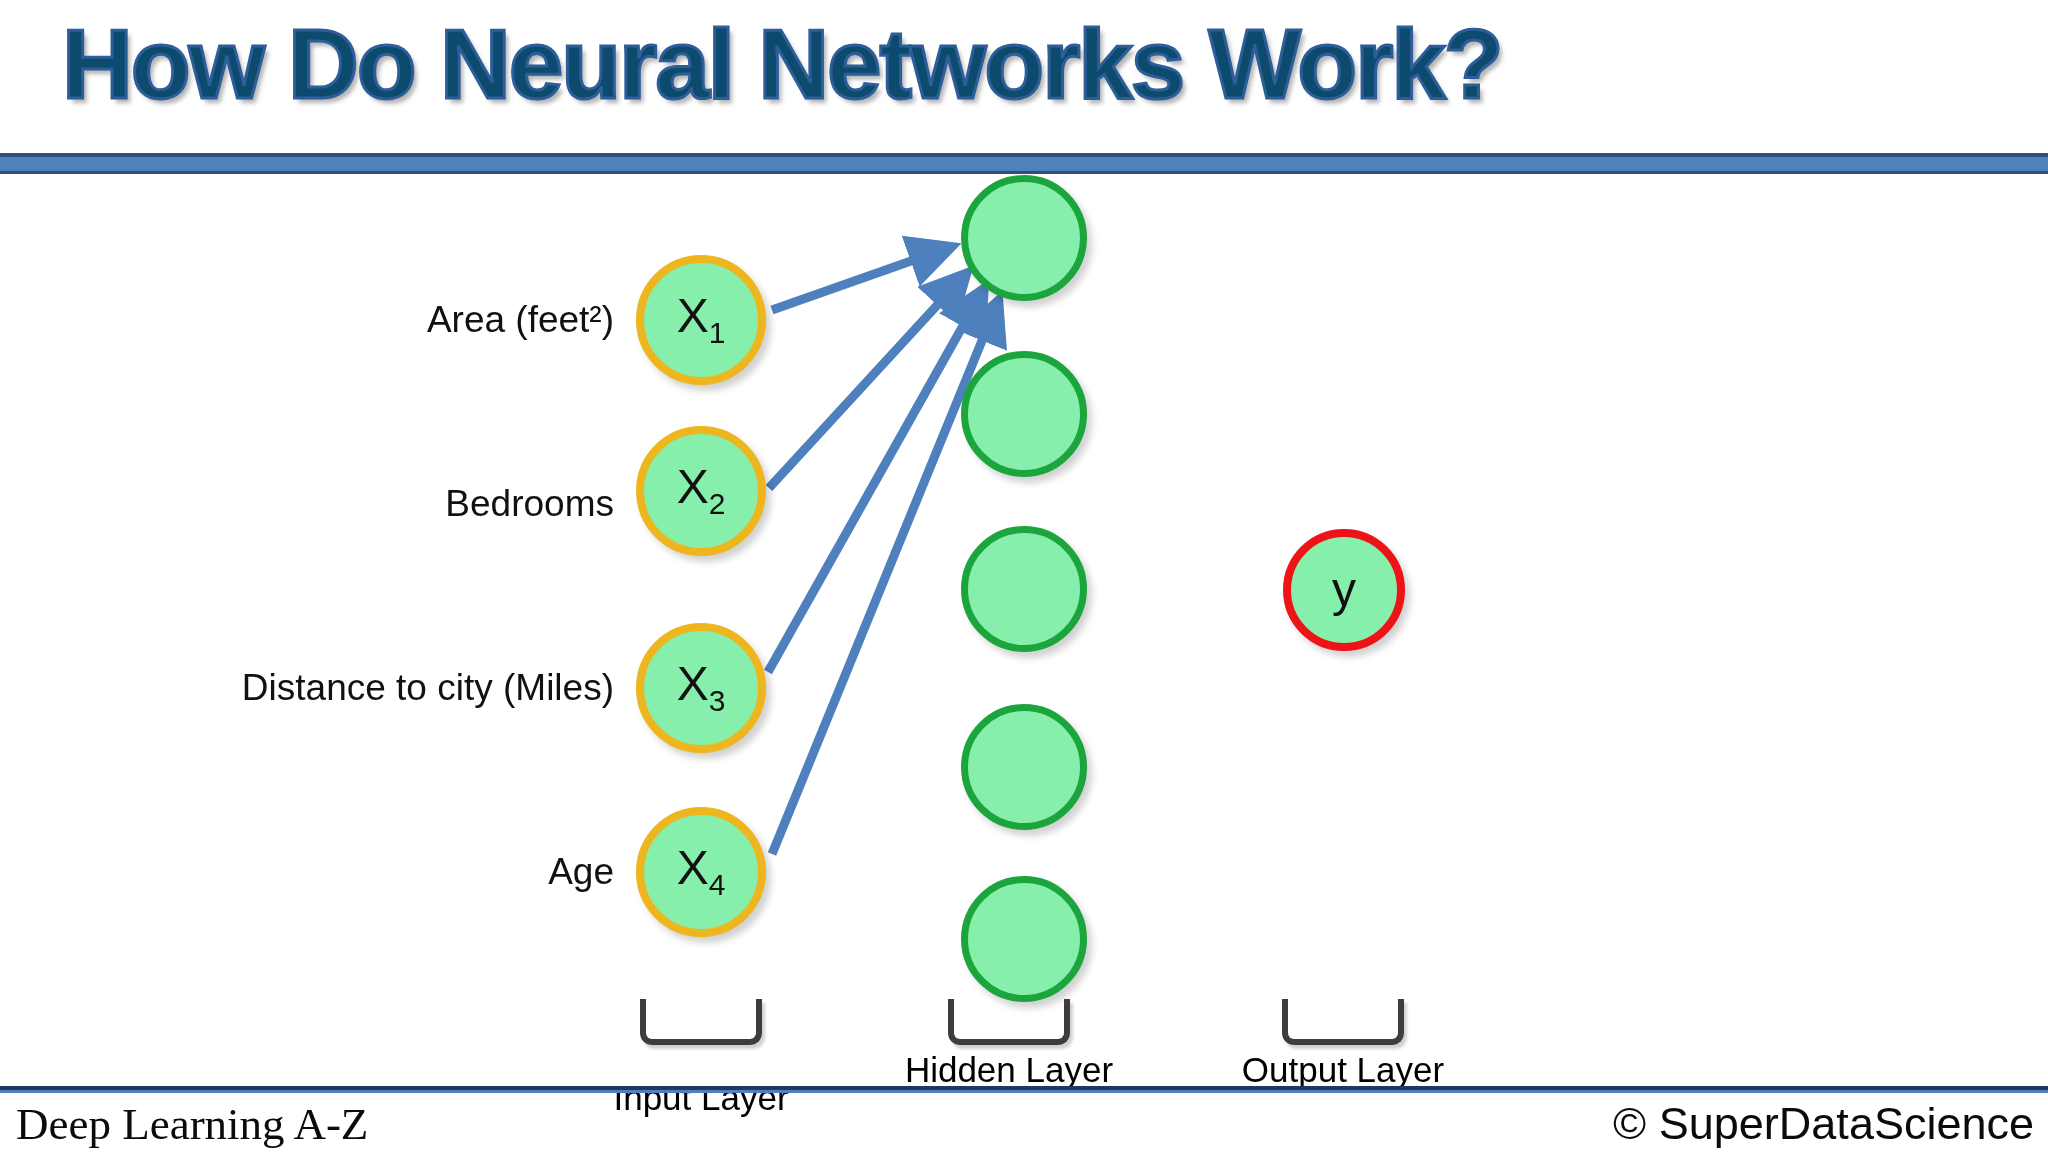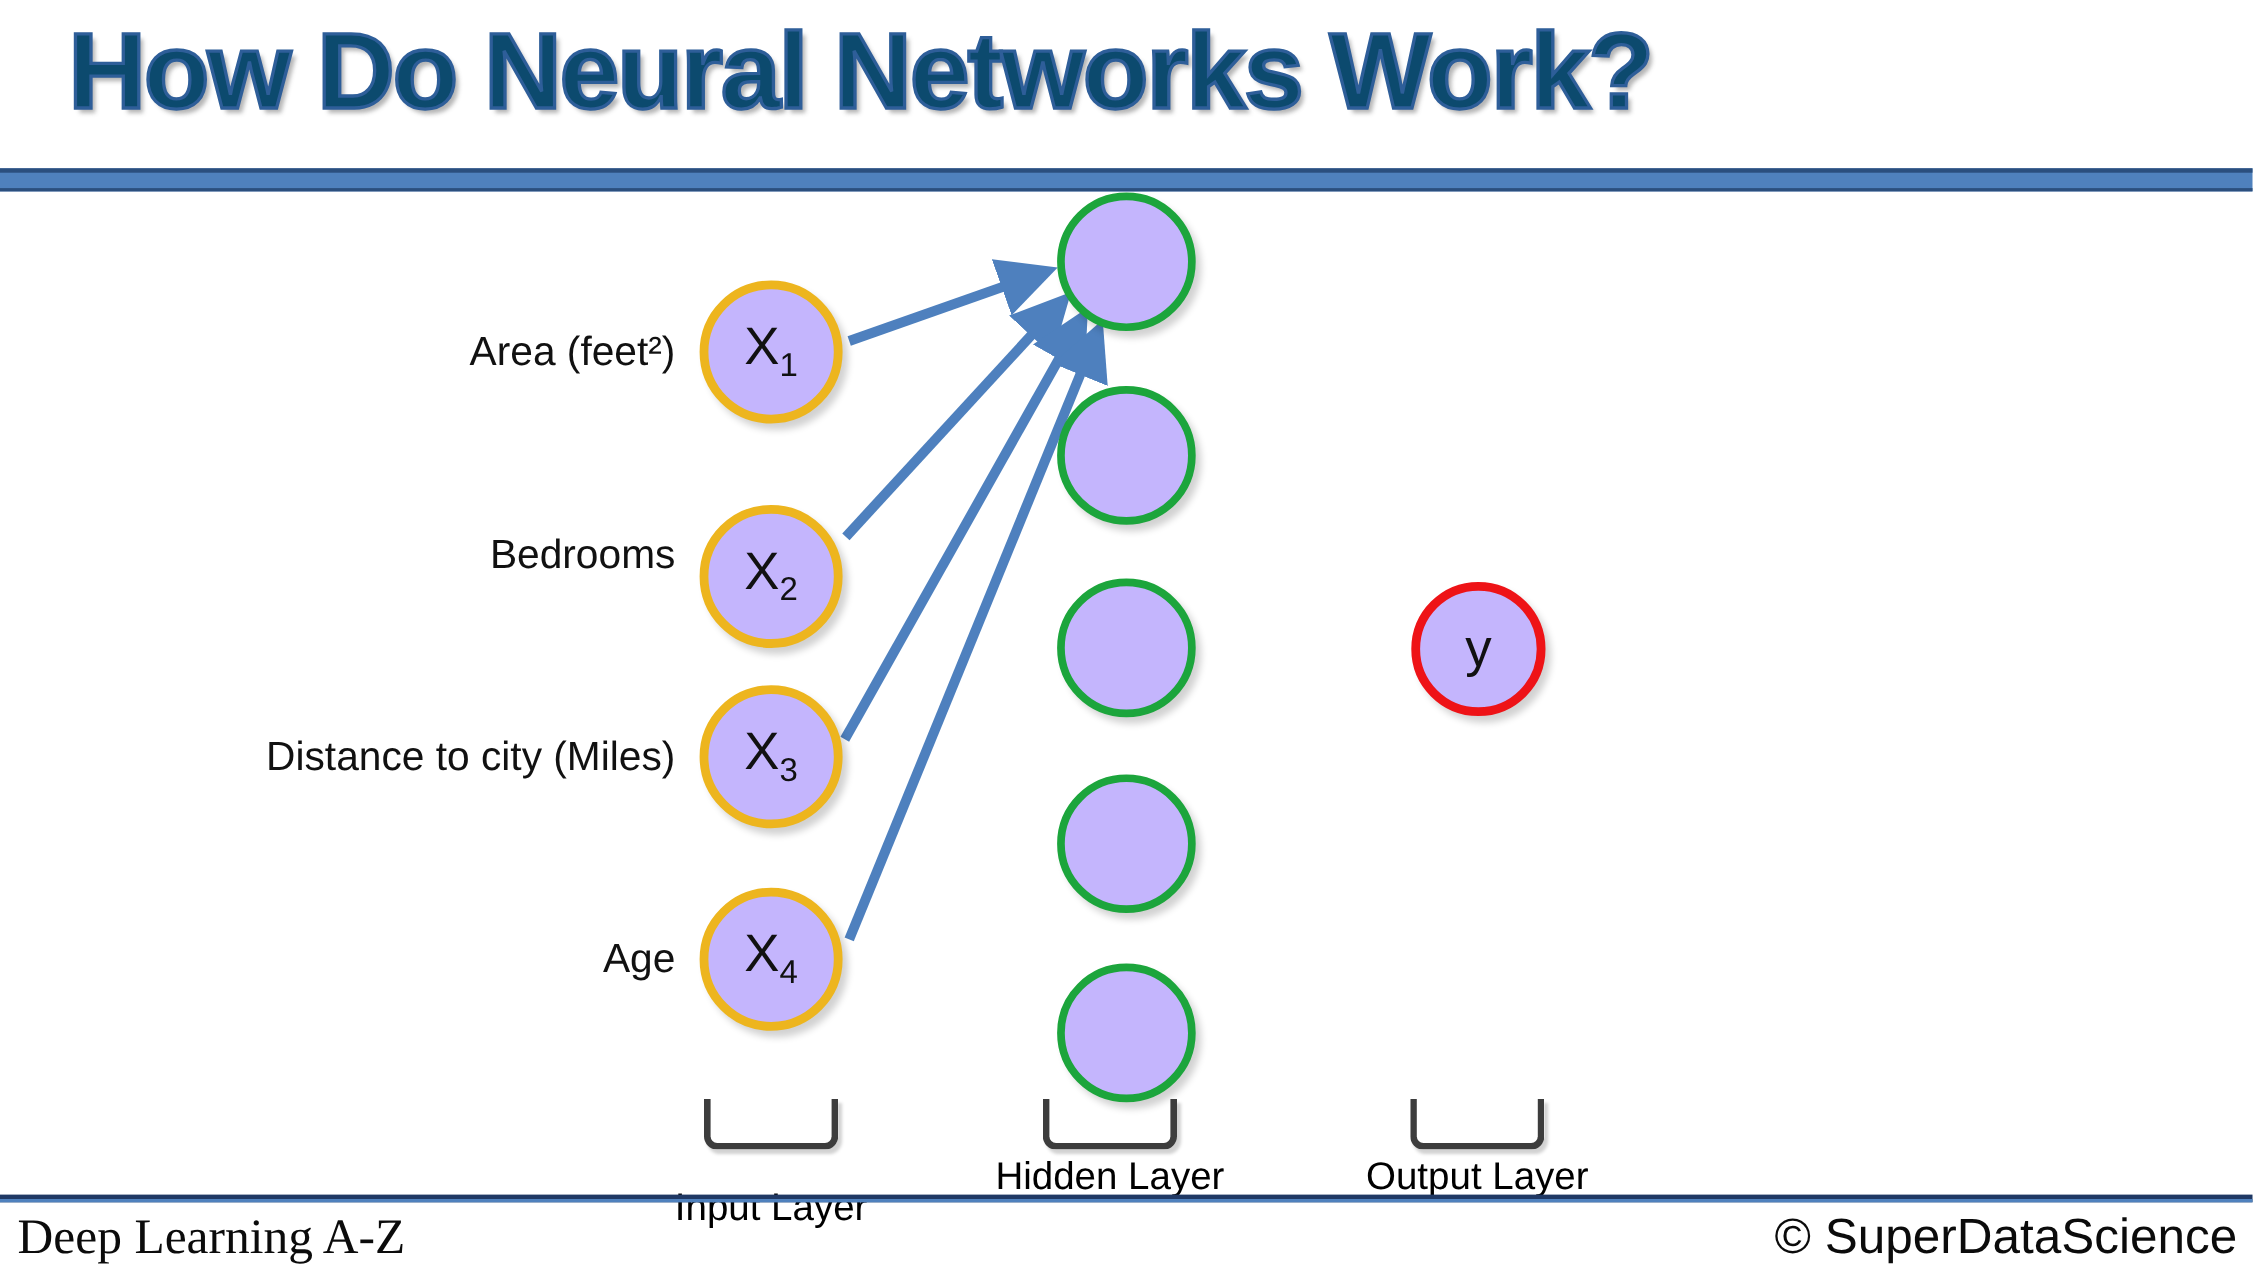--- a/index.html
+++ b/index.html
@@ -21,21 +21,21 @@
   }
   .title-rule{
     position:absolute;left:0;top:153px;width:2048px;height:14px;
     background:#4f81bd;
     border-top:4px solid #2b4f7e;
     border-bottom:3px solid #2b4f7e;
   }
   
   .neuron{
     position:absolute;border-radius:50%;
-    background:#c4b5fd;box-sizing:border-box;
+    background:#86efac;box-sizing:border-box;
     display:flex;align-items:center;justify-content:center;
     box-shadow:5px 6px 7px rgba(0,0,0,0.18);
   }
   .neuron-input{width:130px;height:130px;border:8px solid #edb51e;}
   .neuron-hidden{width:126px;height:126px;border:7px solid #1ca53c;}
   .neuron-output{width:122px;height:122px;border:8px solid #ee1317;}
   .neuron .sym{font-size:48px;color:#111;line-height:1;}
   .neuron .sym sub{font-size:30px;line-height:1;}
   
   .feature-label{
@@ -91,21 +91,21 @@
   </svg>
 
   <div class="feature-label" style="top:297px;">Area (feet²)</div>
   <div class="feature-label" style="top:481px;">Bedrooms</div>
   <div class="feature-label" style="top:665px;">Distance to city (Miles)</div>
   <div class="feature-label" style="top:849px;">Age</div>
 
   <div class="neuron neuron-input" style="left:636px;top:255px;">
     <span class="sym"><span>X</span><sub>1</sub></span>
   </div>
-  <div class="neuron neuron-input" style="left:636px;top:459px;">
+  <div class="neuron neuron-input" style="left:636px;top:426px;">
     <span class="sym"><span>X</span><sub>2</sub></span>
   </div>
   <div class="neuron neuron-input" style="left:636px;top:623px;">
     <span class="sym"><span>X</span><sub>3</sub></span>
   </div>
   <div class="neuron neuron-input" style="left:636px;top:807px;">
     <span class="sym"><span>X</span><sub>4</sub></span>
   </div>
 
   <div class="neuron neuron-hidden" style="left:961px;top:175px;"></div>

